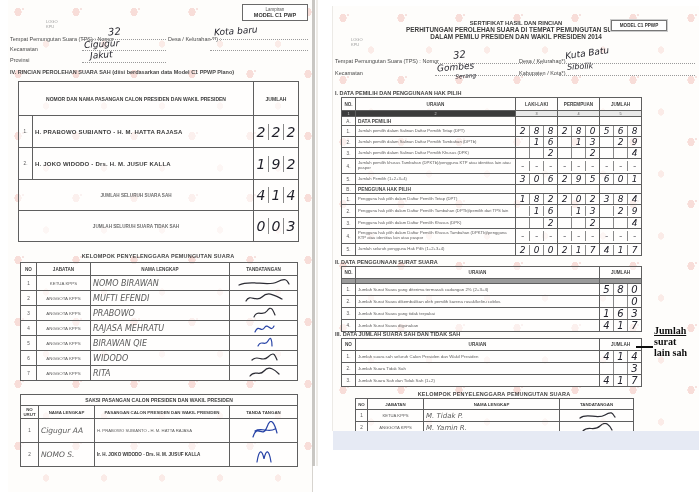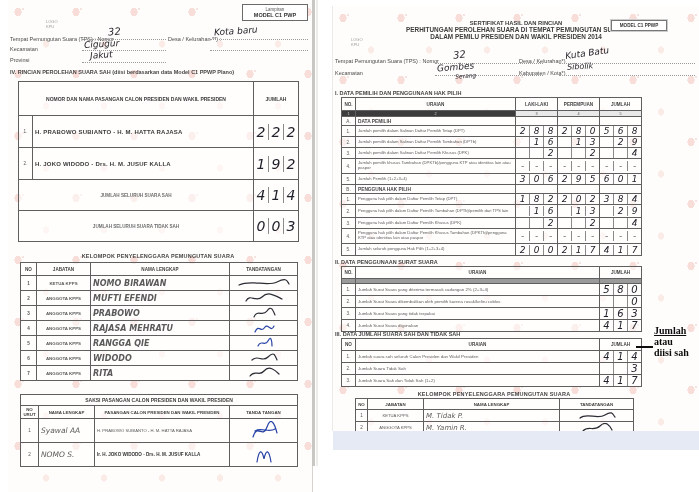--- a/index.html
+++ b/index.html
@@ -46,21 +46,21 @@
   .lp-tag .t2{font-size:5.5px;font-weight:bold;color:#333;}
   .lp-head{font-size:5.5px;font-weight:bold;color:#474747;}
   .lp-votes{left:10px;top:81px;width:280px;font-size:6px;}
   .lp-votes th{font-size:5px;color:#3c3c3c;}
   .lp-votes td.cname{font-size:6px;font-weight:bold;color:#3a3a3a;letter-spacing:.2px;}
   .lp-votes td.tot{font-size:4.6px;text-align:center;color:#6d6d6d;font-weight:bold;}
   .lp-votes .dg{font-size:14px;}
   .smtitle{font-size:5.5px;font-weight:bold;color:#454545;text-align:center;letter-spacing:.2px;}
   .lp-kpps{left:12px;top:262px;width:277px;}
   .lp-kpps th{font-size:4.6px;}
-  .lp-kpps td{font-size:4.4px;color:#5a5a5a;font-weight:bold;}
+  .lp-kpps td{font-size:4.4px;color:#5a5a5a;}
   .lp-kpps td.nm{font-size:8px;}
   .lp-saksi{left:12px;top:394px;width:277px;}
   .lp-saksi th{font-size:4.4px;}
   .lp-saksi td{font-size:4.4px;color:#5a5a5a;}
   .lp-saksi td.nm{font-size:7.5px;}
   .lp-saksi td.pas{font-size:4.2px;}
   .lp-saksi td.pas.bold{font-weight:bold;font-size:4.6px;color:#333;}
   .sig{display:block;margin:0 auto;}
   .sig path{fill:none;stroke:#2c2c34;stroke-width:1.2;stroke-linecap:round;}
   .sig.blue path{stroke:#2743a6;}
@@ -240,21 +240,21 @@
       <td class="nm hw">RAJASA MEHRATU</td>
       <td>
             <svg class="sig blue" width="26" height="13" viewBox="0 0 26 13">
               <path d="M4 10 C8 1 10 12 14 5 C17 1 20 11 23 4"></path>
             </svg>
           </td>
     </tr>
     <tr style="height:15px">
       <td class="no">5</td>
       <td class="cntr">ANGGOTA KPPS</td>
-      <td class="nm hw">RANGGA QIE</td>
+      <td class="nm hw">BIRAWAN QIE</td>
       <td>
             <svg class="sig blue" width="20" height="12" viewBox="0 0 20 12">
               <path d="M4 9 C7 2 11 10 14 4 S18 4 18 9"></path>
             </svg>
           </td>
     </tr>
     <tr style="height:15px">
       <td class="no">6</td>
       <td class="cntr">ANGGOTA KPPS</td>
       <td class="nm hw">WIDODO</td>
@@ -289,21 +289,21 @@
       <th colspan="4" class="cntr" style="font-size:5px;">SAKSI PASANGAN CALON PRESIDEN DAN WAKIL PRESIDEN</th>
     </tr>
     <tr style="height:13px">
       <th class="cntr">NO URUT</th>
       <th class="cntr">NAMA LENGKAP</th>
       <th class="cntr">PASANGAN CALON PRESIDEN DAN WAKIL PRESIDEN</th>
       <th class="cntr">TANDA TANGAN</th>
     </tr>
     <tr style="height:24px">
       <td class="no">1</td>
-      <td class="nm hw">Syawal AA</td>
+      <td class="nm hw">Cigugur AA</td>
       <td class="pas">H. PRABOWO SUBIANTO - H. M. HATTA RAJASA</td>
       <td>
             <svg class="sig blue" width="34" height="20" viewBox="0 0 34 20">
               <path d="M6 16 C10 2 16 18 20 6 S28 4 30 12 M8 10 C14 6 22 12 28 8"></path>
             </svg>
           </td>
     </tr>
     <tr style="height:24px">
       <td class="no">2</td>
       <td class="nm hw">NOMO S.</td>
@@ -795,15 +795,15 @@
   </tbody>
     </table>
 </div>
 
 <div class="abs edge1"></div>
 <div class="abs edge2"></div>
 <div class="abs blueband"></div>
 <div class="abs note-line"></div>
 <div class="abs note">
   <div class="u">Jumlah</div>
-  <div>atau</div>
-  <div>diisi sah</div>
+  <div>surat</div>
+  <div>lain sah</div>
 </div>
 
 </body></html>

